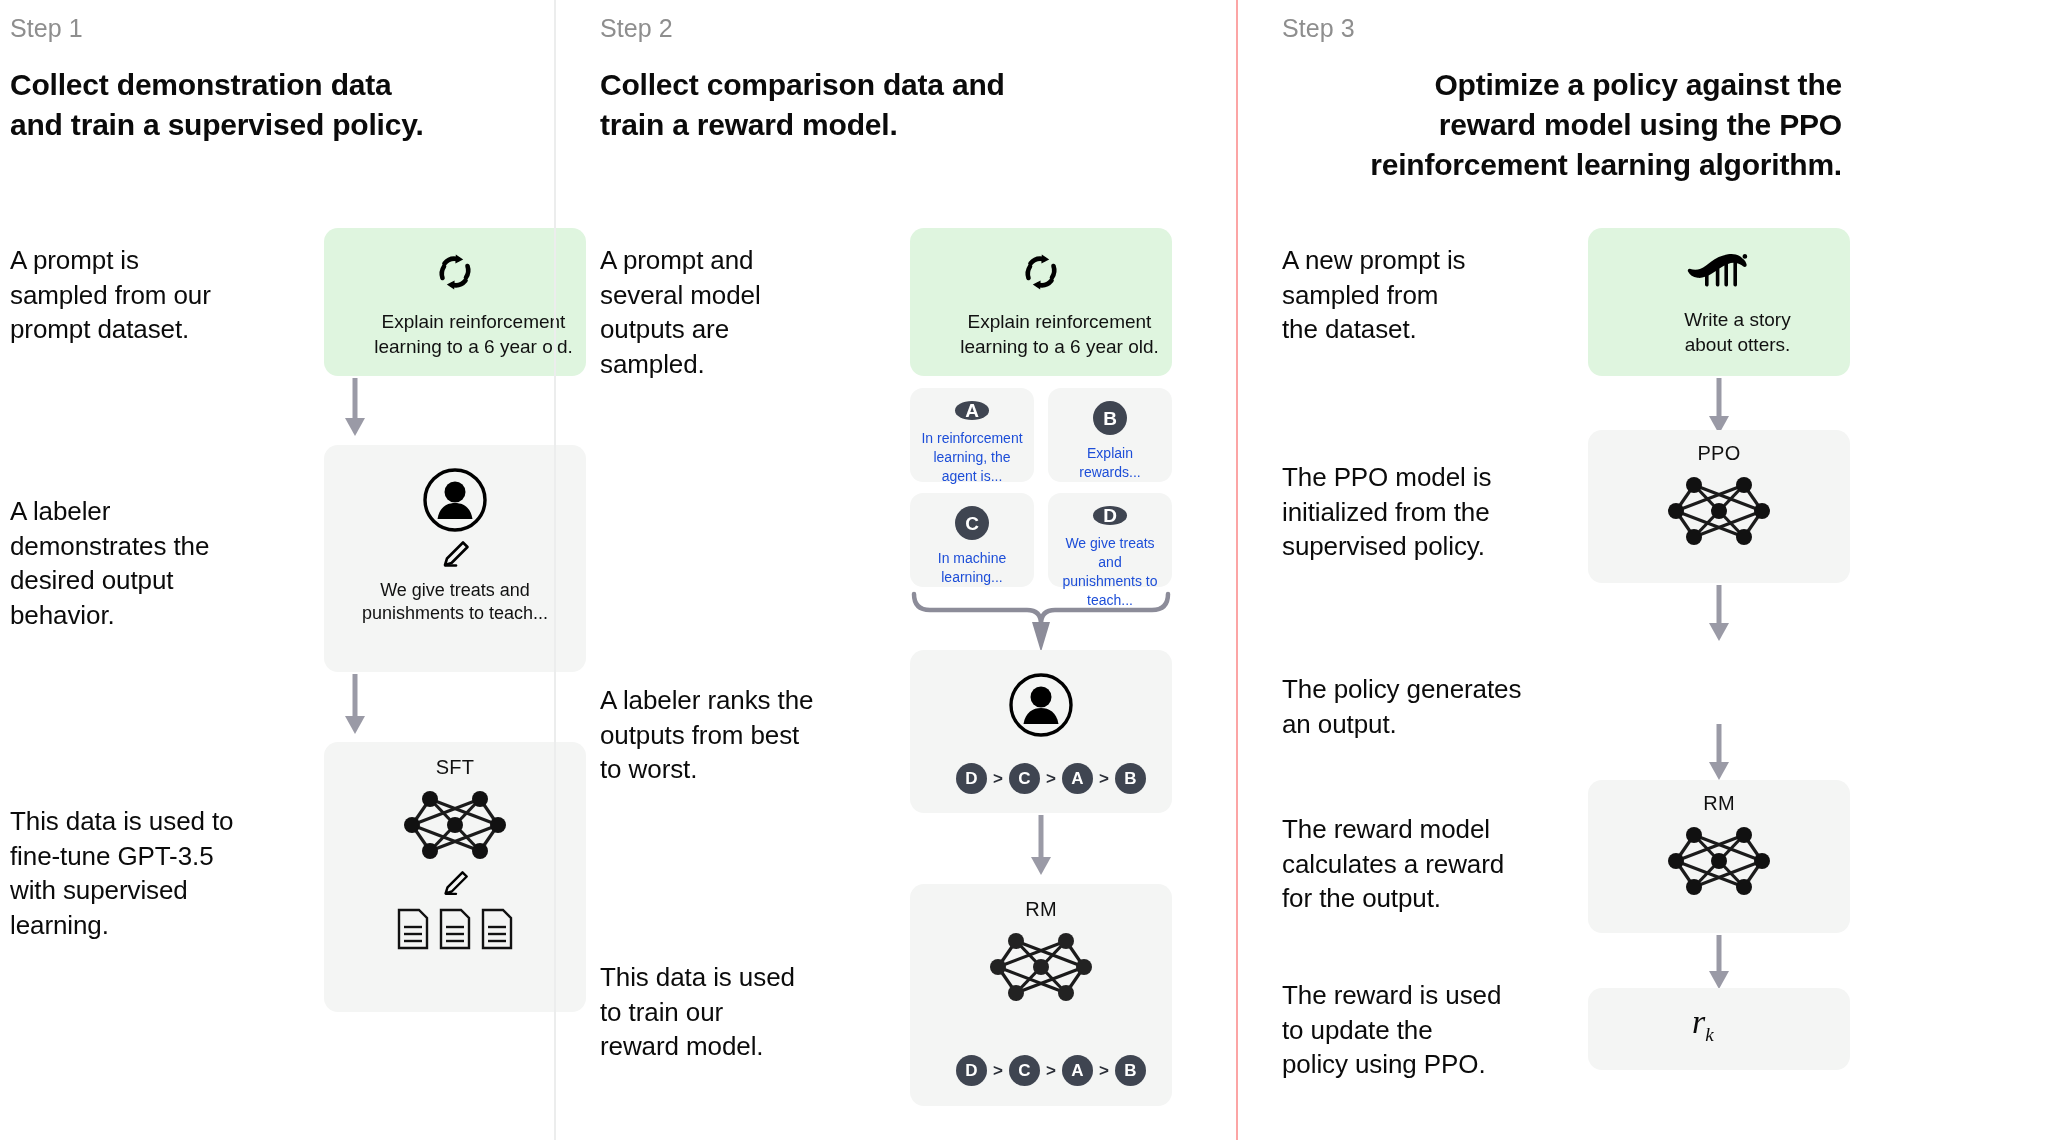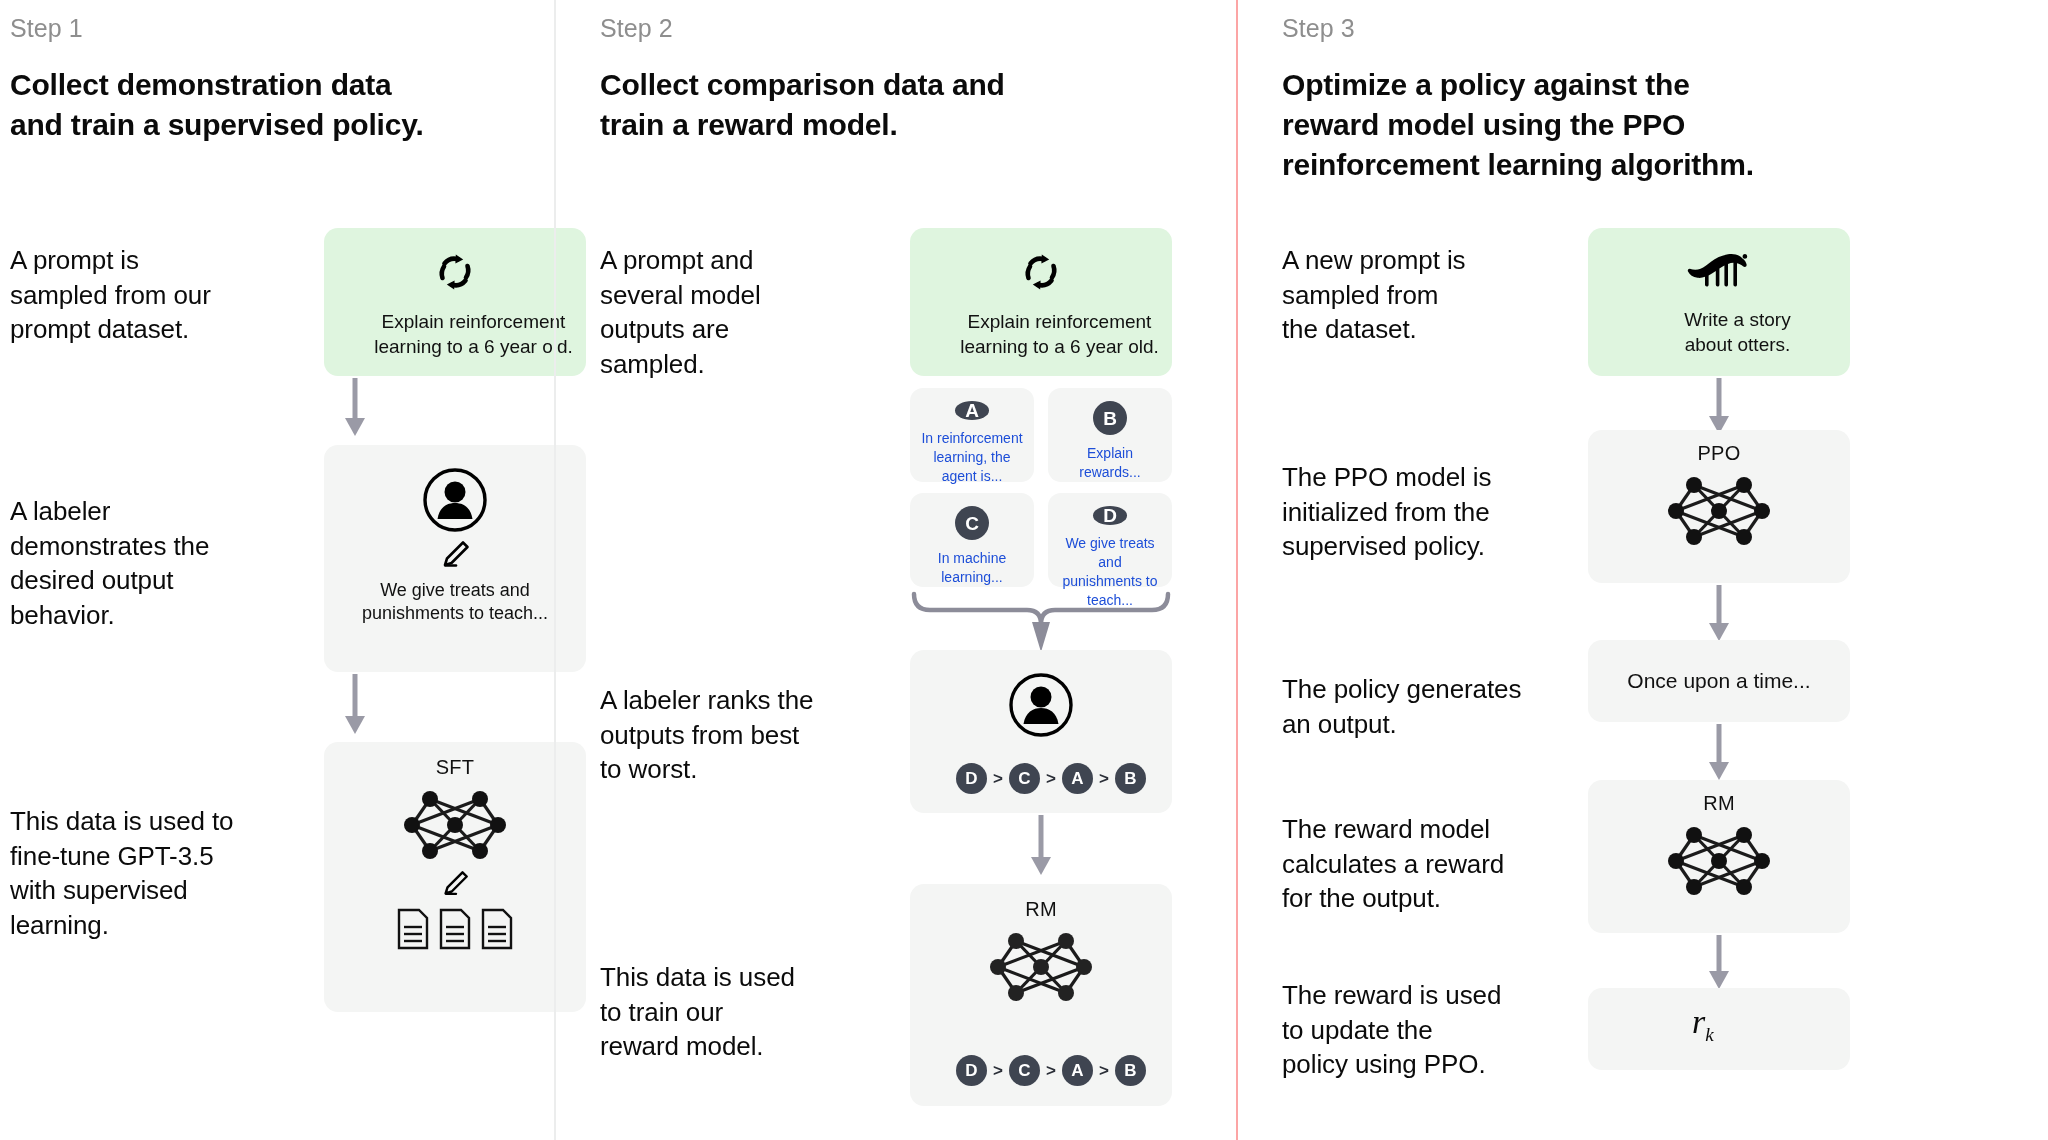--- a/index.html
+++ b/index.html
@@ -35,21 +35,21 @@
 
   .step-title {
     font-size: 30px;
     font-weight: bold;
     line-height: 1.33;
     letter-spacing: -.2px;
     margin-left: 10px;
     max-width: 560px;
   }
   .col-2 .step-title { margin-left: 44px; max-width: 520px; }
-  .col-3 .step-title { margin-left: 44px; max-width: 560px; }
+  .col-3 .step-title { margin-left: 44px; max-width: 560px; text-align: right; }
 
   
   .flow {
     position: absolute;
     left: 0; top: 0;
     width: 100%; height: 1140px;
     pointer-events: none;
   }
   .flow > * { pointer-events: auto; }
 
@@ -469,23 +469,20 @@
             </g>
           </svg>
         </div>
       </div>
 
       <svg style="position:absolute; left:461px; top:585px;" width="40" height="58">
         <line x1="20" y1="0" x2="20" y2="40" stroke="#9a9aa6" stroke-width="5"></line>
         <path d="M10 38 L30 38 L20 56 Z" fill="#9a9aa6"></path>
       </svg>
 
-      <div class="card" style="left:350px; top:640px; width:262px; height:82px; display:flex; align-items:center; justify-content:center;">
-        <div class="card-label" style="font-size:21px;">Once upon a time...</div>
-      </div>
 
       <svg style="position:absolute; left:461px; top:724px;" width="40" height="58">
         <line x1="20" y1="0" x2="20" y2="40" stroke="#9a9aa6" stroke-width="5"></line>
         <path d="M10 38 L30 38 L20 56 Z" fill="#9a9aa6"></path>
       </svg>
 
       <div class="card" style="left:350px; top:780px; width:262px; height:153px;">
         <div class="card-title" style="margin-top:12px;">RM</div>
         <div class="icon-center" style="margin-top:6px;">
           <svg width="106" height="80" viewBox="0 0 106 80">

